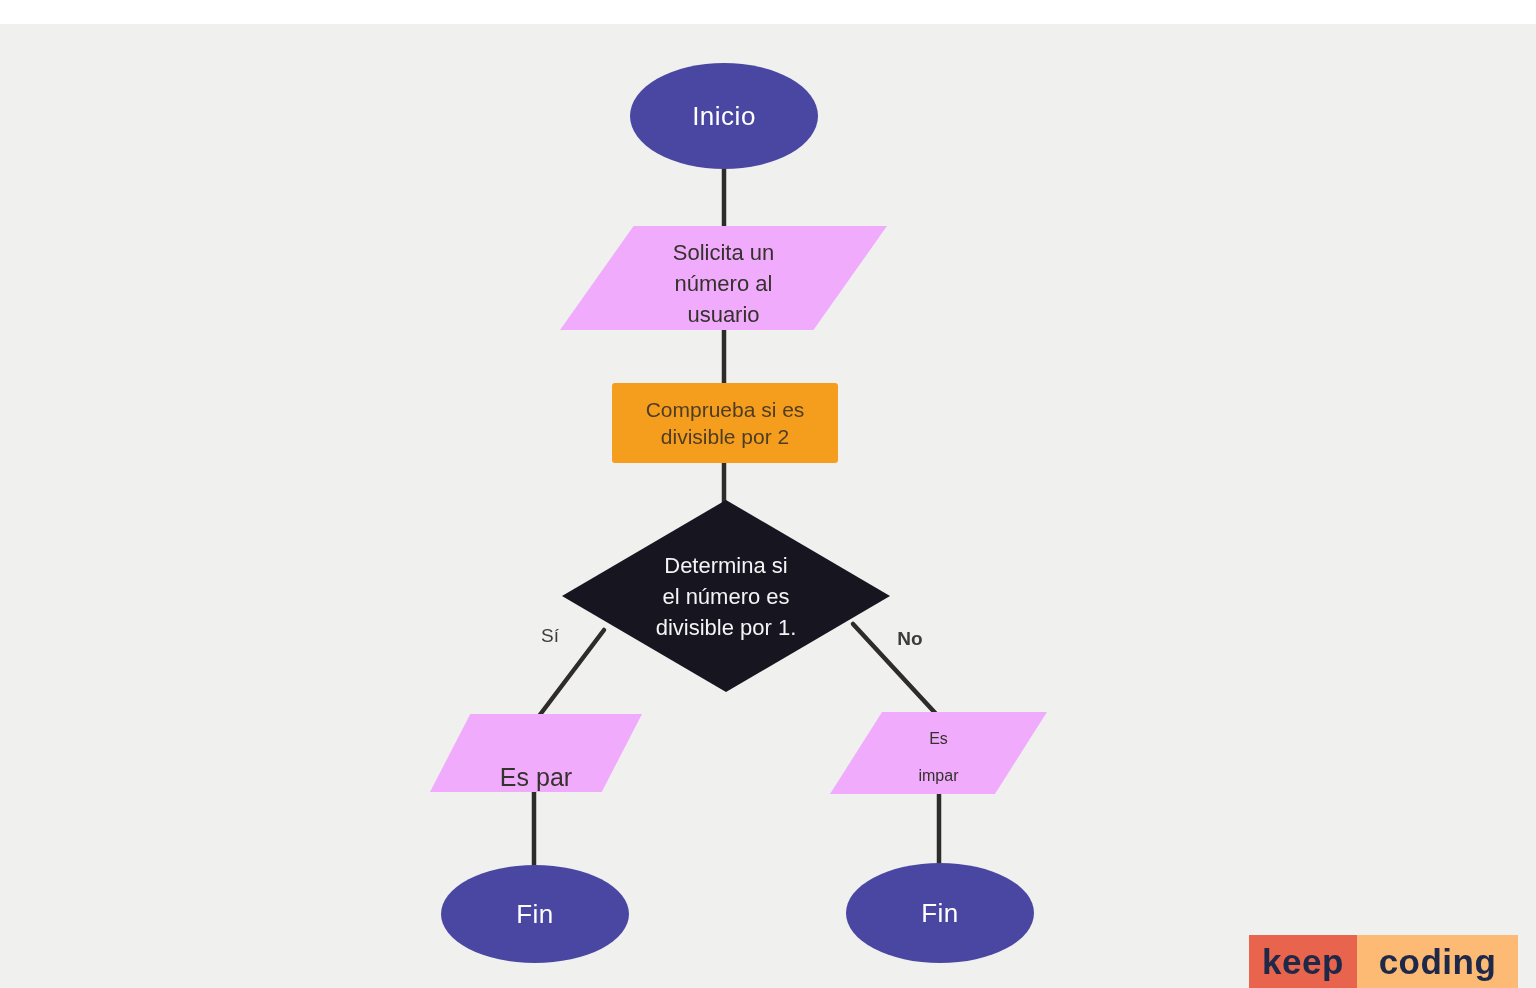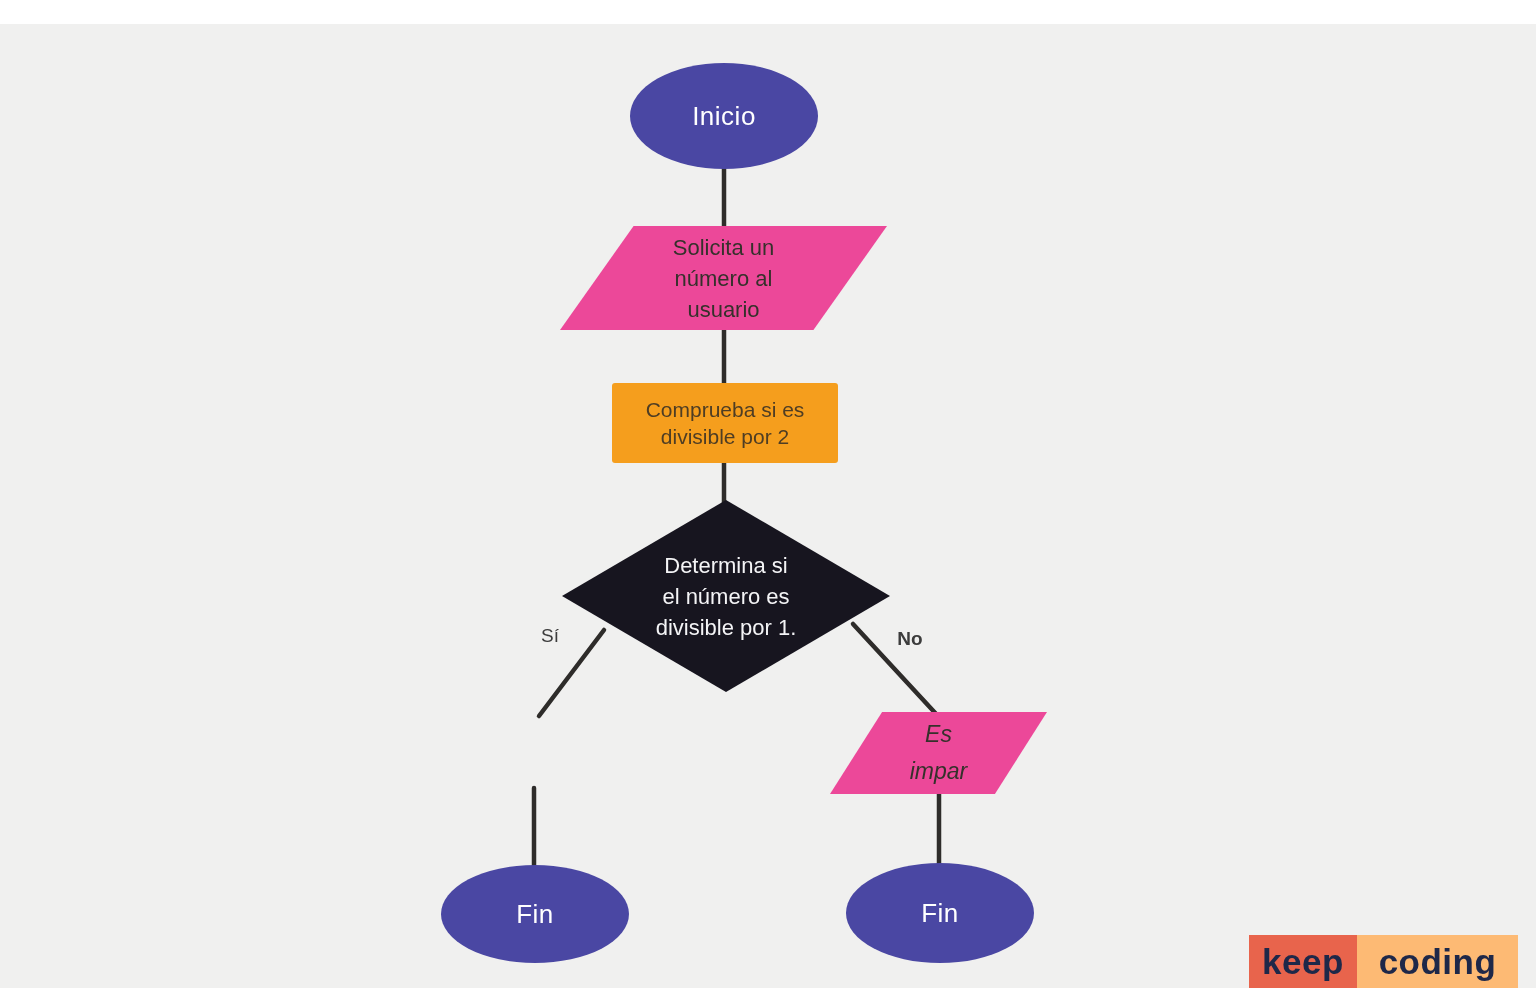--- a/index.html
+++ b/index.html
@@ -40,37 +40,38 @@
     background: #4A47A3;
     color: #FFFFFF;
     font-size: 26px;
     letter-spacing: 0.5px;
   }
   .node-start     { left: 630px; top: 39px;  width: 188px; height: 106px; }
   .node-end-even  { left: 441px; top: 841px; width: 188px; height: 98px; }
   .node-end-odd   { left: 846px; top: 839px; width: 188px; height: 100px; }
 
   .para {
-    background: #ec4899;
+    background: #f0abfc;
     color: #35312B;
+    align-items: flex-end;
   }
   .node-input {
     left: 560px; top: 202px; width: 327px; height: 104px;
     clip-path: polygon(22.5% 0, 100% 0, 77.5% 100%, 0 100%);
     font-size: 22px; line-height: 31px;
   }
   .node-even {
     left: 430px; top: 690px; width: 212px; height: 78px;
     clip-path: polygon(19% 0, 100% 0, 81% 100%, 0 100%);
     font-size: 25px;
   }
   .node-odd {
     left: 830px; top: 688px; width: 217px; height: 82px;
     clip-path: polygon(24% 0, 100% 0, 76% 100%, 0 100%);
-    font-size: 23px; line-height: 37px; font-style: italic;
+    font-size: 16px; line-height: 37px;
   }
 
   .node-process {
     left: 612px; top: 359px; width: 226px; height: 80px;
     background: #F59E1D;
     border-radius: 3px;
     color: #4E3D24;
     font-size: 21px; line-height: 27px;
   }
 
@@ -142,20 +143,23 @@
 
   <div class="node node-decision">
     <span>Determina si
 el número es
 divisible por 1.</span>
   </div>
 
   <div class="edge-label edge-label-yes">Sí</div>
   <div class="edge-label edge-label-no">No</div>
 
+  <div class="node para node-even">
+    <span>Es par</span>
+  </div>
 
   <div class="node para node-odd">
     <span>Es
 impar</span>
   </div>
 
   <div class="node ellipse node-end-even">
     <span>Fin</span>
   </div>
 

